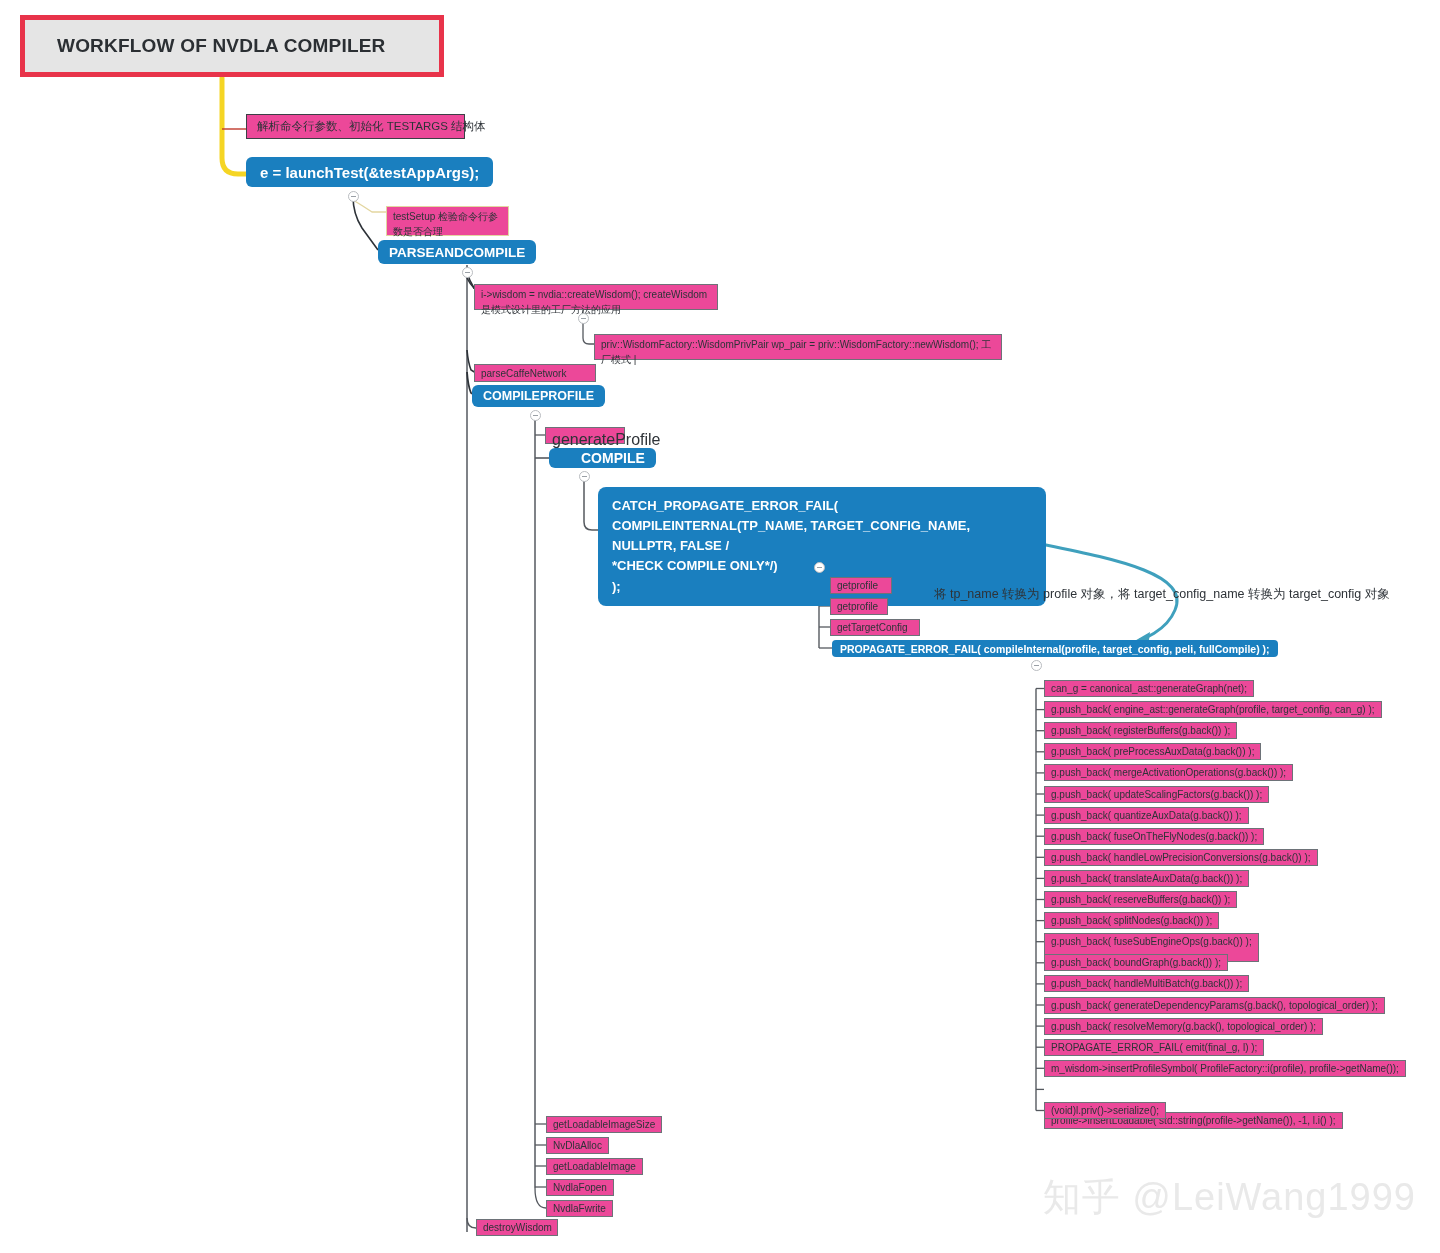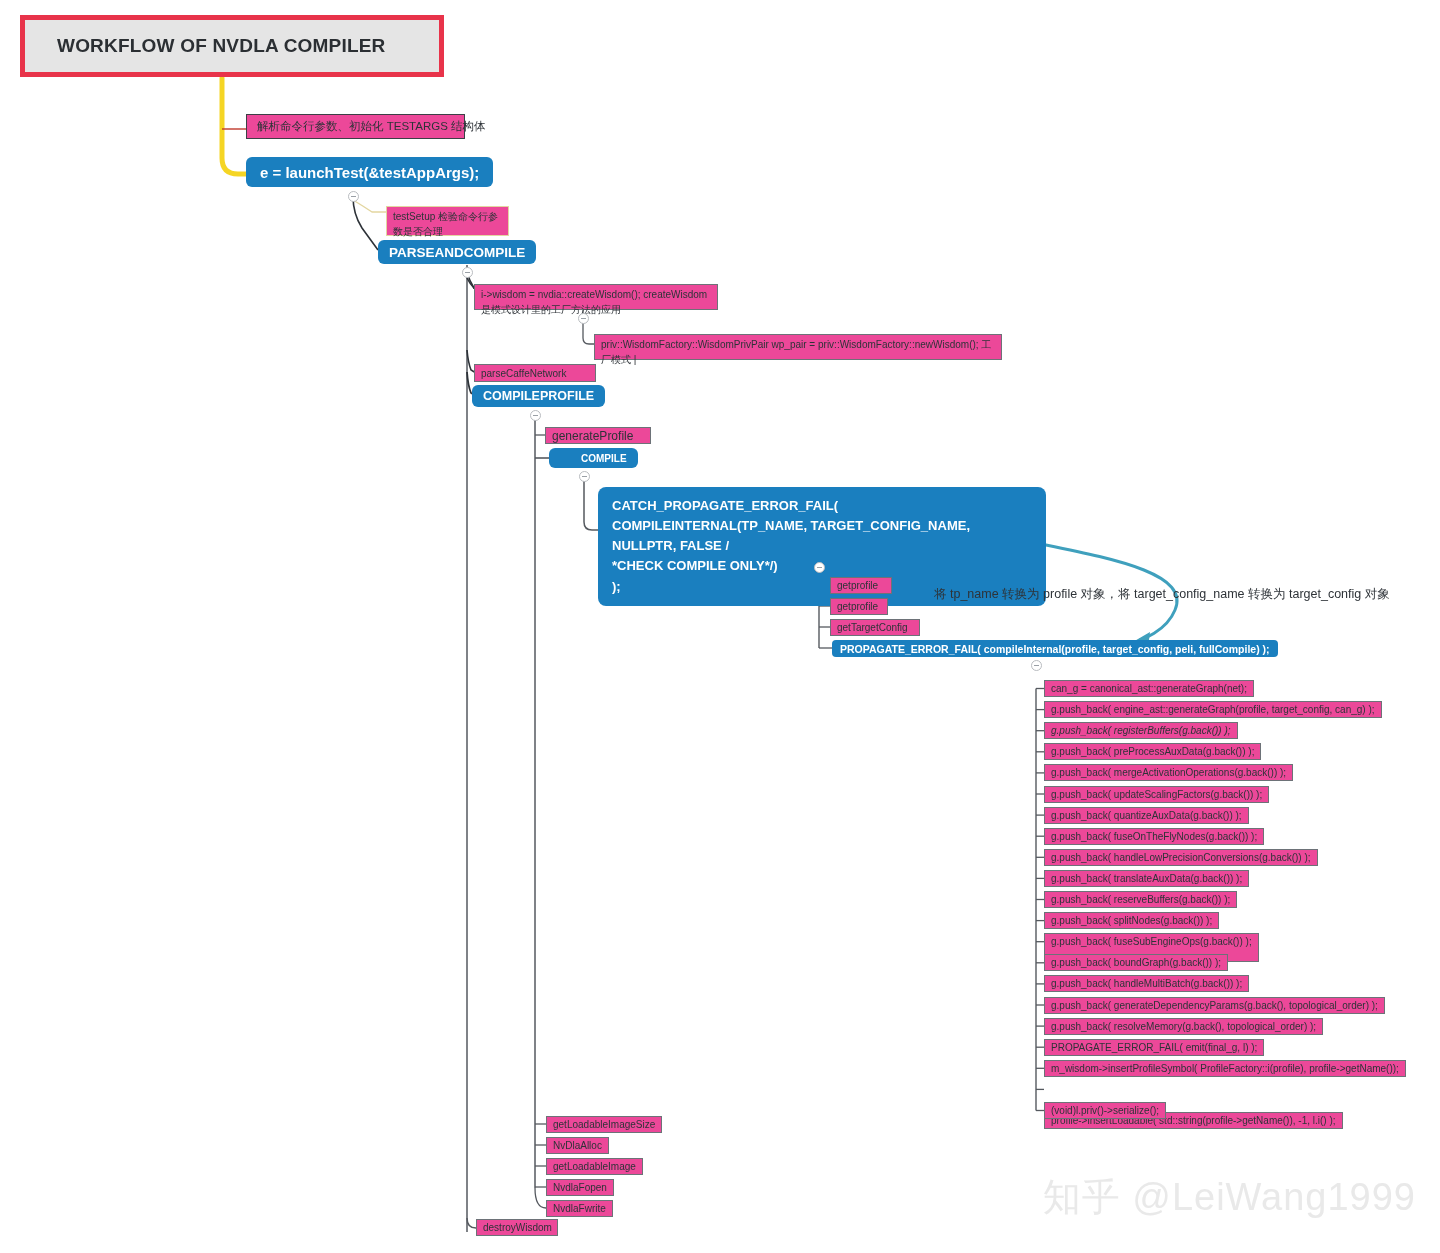--- a/index.html
+++ b/index.html
@@ -173,44 +173,44 @@
   <div class="toggle" style="left:578px;top:313px;"></div>
 
   <div class="node multiline" style="left:594px;top:334px;width:408px;height:26px;padding:3px 6px;font-size:10px;">priv::WisdomFactory::WisdomPrivPair wp_pair = priv::WisdomFactory::newWisdom();
 工厂模式 |</div>
 
   <div class="node" style="left:474px;top:364px;width:122px;height:18px;font-size:10px;padding:2px 6px;">parseCaffeNetwork</div>
 
   <div class="blue md" style="left:472px;top:385px;height:22px;font-size:12.5px;">COMPILEPROFILE</div>
   <div class="toggle" style="left:530px;top:410px;"></div>
 
-  <div class="node" style="left:545px;top:427px;width:106px;height:17px;font-size:12px;padding:1px 6px;">generateProfile</div>
-
-  <div class="blue md" style="left:549px;top:448px;height:20px;font-size:10px;padding-left:32px;">COMPILE</div>
+  <div class="node" style="left:545px;top:427px;width:80px;height:17px;font-size:16px;padding:1px 6px;">generateProfile</div>
+
+  <div class="blue md" style="left:549px;top:448px;height:20px;font-size:14px;padding-left:32px;">COMPILE</div>
   <div class="toggle" style="left:579px;top:471px;"></div>
 
   <div class="blue block" style="left:598px;top:487px;width:448px;">CATCH_PROPAGATE_ERROR_FAIL(
 COMPILEINTERNAL(TP_NAME, TARGET_CONFIG_NAME, NULLPTR, FALSE /
 *CHECK COMPILE ONLY*/)
 );</div>
   <div class="toggle" style="left:814px;top:562px;"></div>
 
   <div class="node" style="left:830px;top:577px;width:62px;height:17px;font-size:10px;padding:1px 6px;">getprofile</div>
   <div class="node" style="left:830px;top:598px;width:58px;height:17px;font-size:10px;padding:1px 6px;">getprofile</div>
   <div class="node" style="left:830px;top:619px;width:90px;height:17px;font-size:10px;padding:1px 6px;">getTargetConfig</div>
 
   <div class="blue sm" style="left:832px;top:640px;height:17px;">PROPAGATE_ERROR_FAIL( compileInternal(profile, target_config, peli, fullCompile) );</div>
   <div class="toggle" style="left:1031px;top:660px;"></div>
 
   <div class="annot" style="left:934px;top:586px;">将 tp_name 转换为 profile 对象，将 target_config_name 转换为 target_config 对象</div>
 
   <div id="steps">
       <div class="node" style="left: 1044px; top: 680px; height: 17px; font-size: 10px; padding: 1px 6px;">can_g = canonical_ast::generateGraph(net);</div>
       <div class="node" style="left: 1044px; top: 701.1px; height: 17px; font-size: 10px; padding: 1px 6px;">g.push_back( engine_ast::generateGraph(profile, target_config, can_g) );</div>
-      <div class="node" style="left: 1044px; top: 722.2px; height: 17px; font-size: 10px; padding: 1px 6px; font-style: italic;">g.push_back( registerBuffers(g.back()) );</div>
+      <div class="node" style="left: 1044px; top: 722.2px; height: 17px; font-size: 10px; padding: 1px 6px;">g.push_back( registerBuffers(g.back()) );</div>
       <div class="node" style="left: 1044px; top: 743.3px; height: 17px; font-size: 10px; padding: 1px 6px;">g.push_back( preProcessAuxData(g.back()) );</div>
       <div class="node" style="left: 1044px; top: 764.4px; height: 17px; font-size: 10px; padding: 1px 6px;">g.push_back( mergeActivationOperations(g.back()) );</div>
       <div class="node" style="left: 1044px; top: 785.5px; height: 17px; font-size: 10px; padding: 1px 6px;">g.push_back( updateScalingFactors(g.back()) );</div>
       <div class="node" style="left: 1044px; top: 806.6px; height: 17px; font-size: 10px; padding: 1px 6px;">g.push_back( quantizeAuxData(g.back()) );</div>
       <div class="node" style="left: 1044px; top: 827.7px; height: 17px; font-size: 10px; padding: 1px 6px;">g.push_back( fuseOnTheFlyNodes(g.back()) );</div>
       <div class="node" style="left: 1044px; top: 848.8px; height: 17px; font-size: 10px; padding: 1px 6px;">g.push_back( handleLowPrecisionConversions(g.back()) );</div>
       <div class="node" style="left: 1044px; top: 869.9px; height: 17px; font-size: 10px; padding: 1px 6px;">g.push_back( translateAuxData(g.back()) );</div>
       <div class="node" style="left: 1044px; top: 891px; height: 17px; font-size: 10px; padding: 1px 6px;">g.push_back( reserveBuffers(g.back()) );</div>
       <div class="node" style="left: 1044px; top: 912.1px; height: 17px; font-size: 10px; padding: 1px 6px;">g.push_back( splitNodes(g.back()) );</div>
       <div class="node" style="left: 1044px; top: 933.2px; height: 29px; font-size: 10px; padding: 1px 6px;">g.push_back( fuseSubEngineOps(g.back()) );</div>

